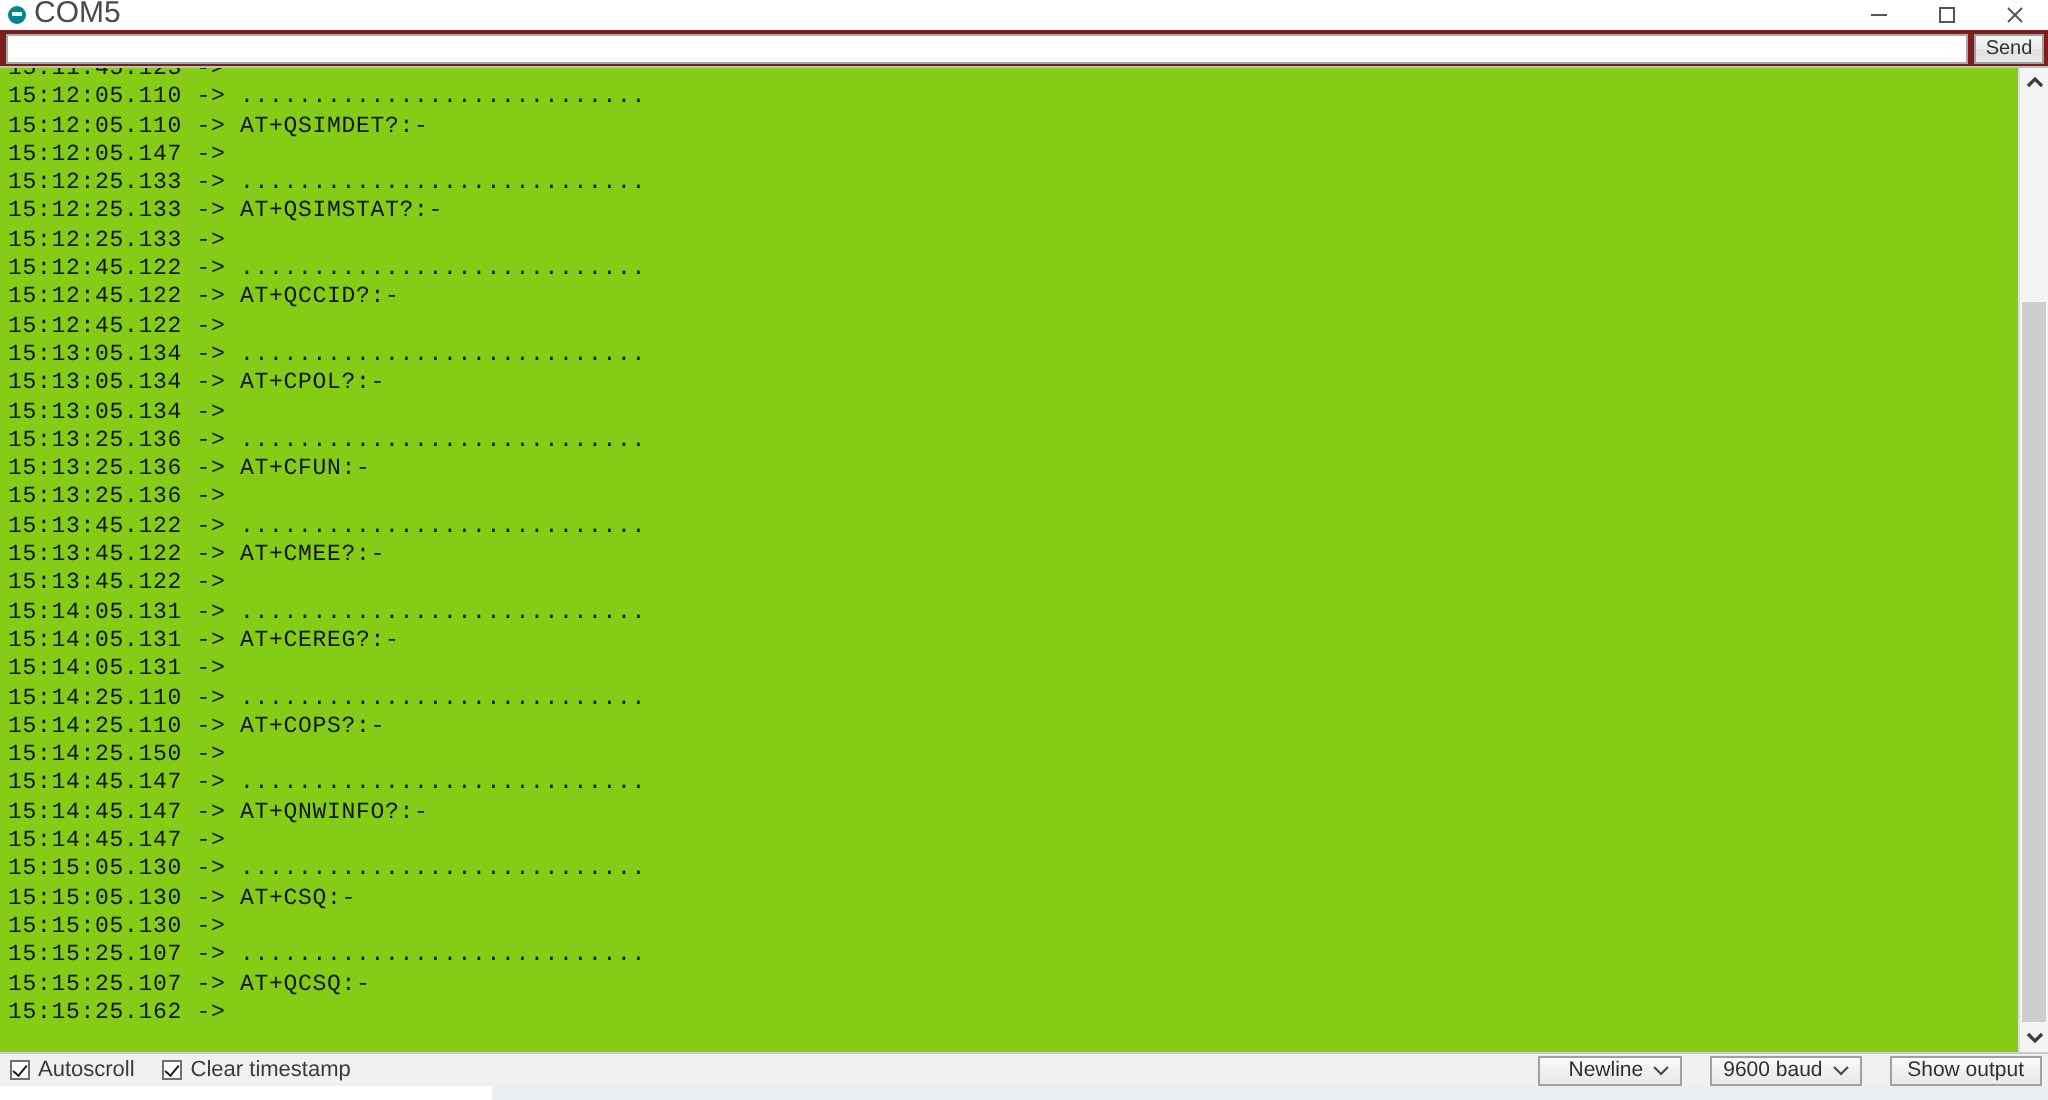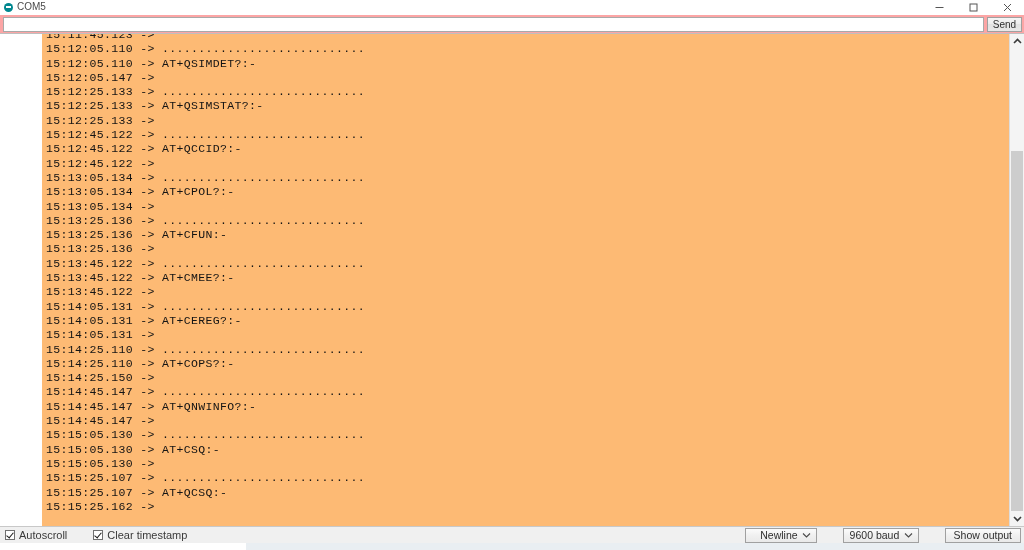--- a/index.html
+++ b/index.html
@@ -53,21 +53,21 @@
     position: absolute;
     left: 2px;
     top: 3.5px;
     width: 5px;
     height: 2px;
     border-top: 1px solid #ffffff;
     border-bottom: 1px solid #ffffff;
     box-sizing: border-box;
   }
   .title-text {
-    font-size: 10px;
+    font-size: 15px;
     color: #4a4a4a;
     line-height: 14px;
     white-space: nowrap;
   }
   .win-controls {
     position: absolute;
     right: 0;
     top: 0;
     height: 14px;
     display: flex;
@@ -78,21 +78,21 @@
     display: flex;
     align-items: center;
     justify-content: center;
   }
   .win-btn svg { display: block; }
 
   
   .sendrow {
     height: 18px;
     min-height: 18px;
-    background: #fca5a5;
+    background: #7f1d1d;
     display: flex;
     align-items: center;
     padding: 0 2px 0 3px;
     box-sizing: border-box;
     gap: 3px;
   }
   .send-input {
     flex: 1 1 auto;
     height: 15px;
     box-sizing: border-box;
@@ -124,26 +124,25 @@
   .console-wrap {
     flex: 1 1 auto;
     display: flex;
     background: #ffffff;
     border-top: 1px solid #bfbfbf;
     overflow: hidden;
     position: relative;
   }
   .console {
     flex: 1 1 auto;
-    background: #fdba74;
+    background: #84cc16;
     overflow: hidden;
     position: relative;
     padding-left: 4px;
     box-sizing: border-box;
-    margin-left: 42px;
   }
   .log {
     font-family: "Liberation Mono", "DejaVu Sans Mono", monospace;
     font-size: 11.5px;
     line-height: 14.3px;
     color: #141414;
     white-space: pre;
     margin: 0;
     position: relative;
     top: -6px;
@@ -186,21 +185,21 @@
   
   .bottombar {
     height: 17px;
     min-height: 17px;
     background: #f0f0f0;
     border-top: 1px solid #c8c8c8;
     display: flex;
     align-items: center;
     padding: 0 3px 0 5px;
     box-sizing: border-box;
-    gap: 26px;
+    gap: 14px;
   }
   .checkitem {
     display: flex;
     align-items: center;
     gap: 4px;
     white-space: nowrap;
   }
   .checkbox {
     width: 10px;
     height: 10px;

